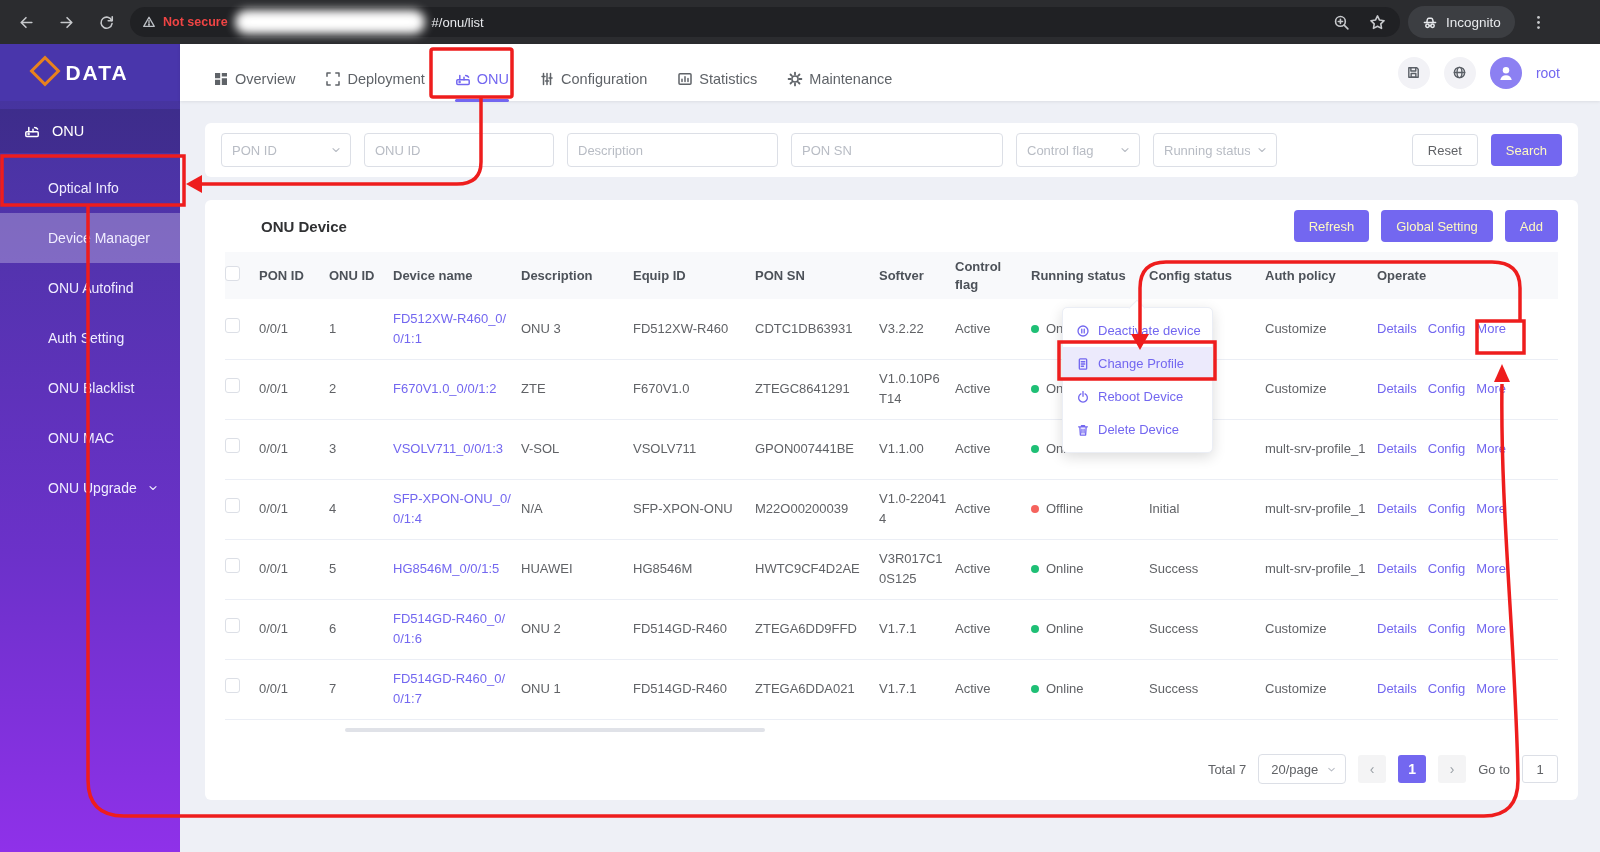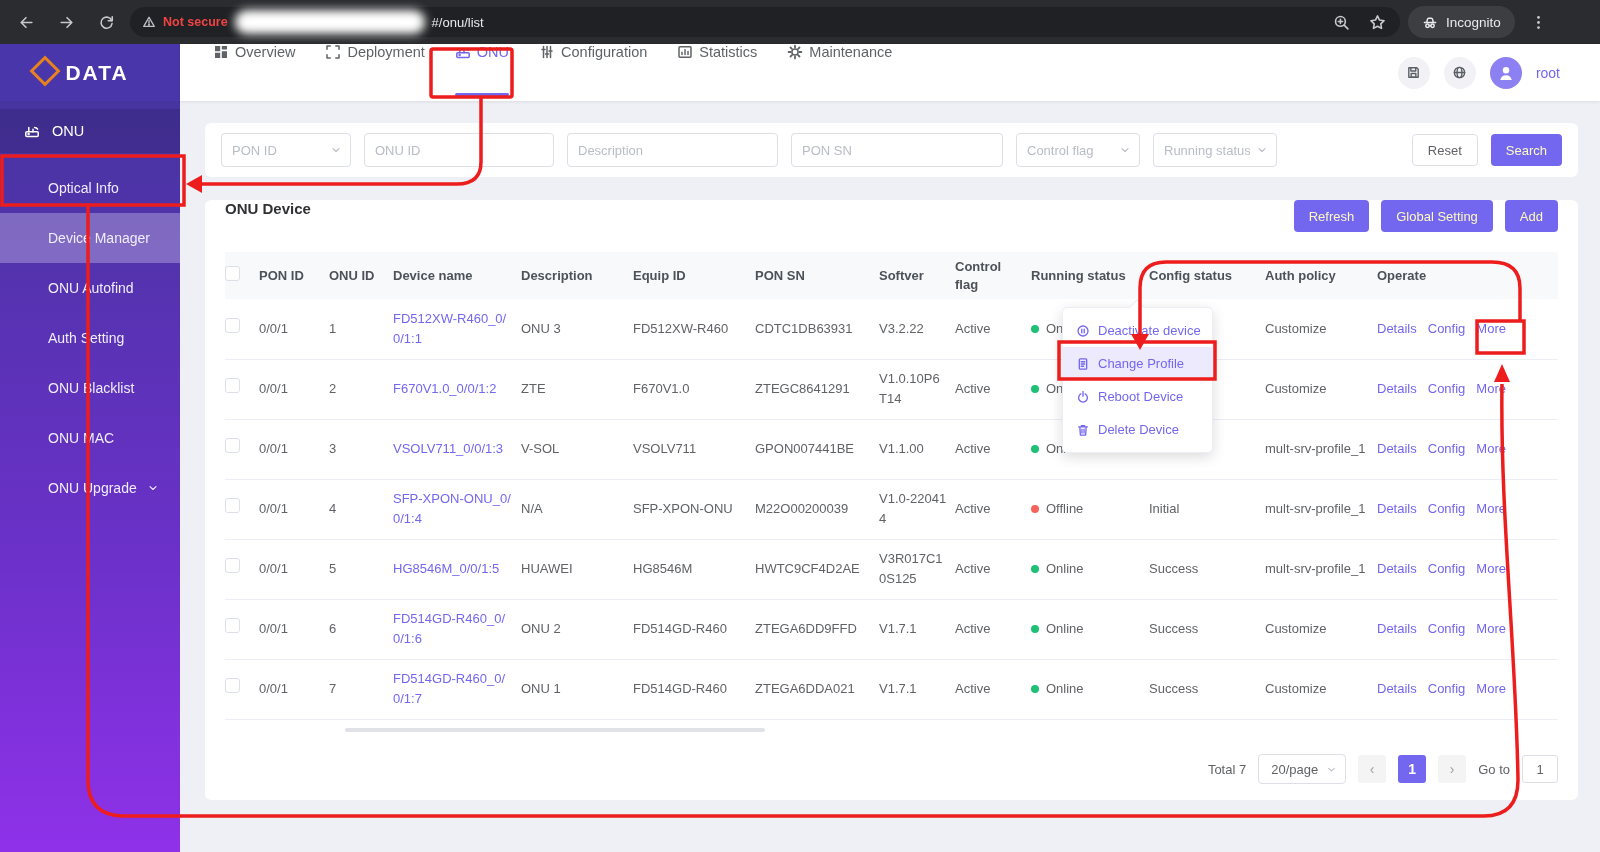--- a/index.html
+++ b/index.html
@@ -36,21 +36,21 @@
   .side-section .sicon{font-size:16px;display:inline-flex;}
   .side-section .sicon svg{width:1em;height:1em;}
   .side-item{height:50px;display:flex;align-items:center;padding-left:48px;font-size:14px;color:#f0edff;cursor:pointer;}
   .side-item.active{background:rgba(255,255,255,.27);}
   .side-item .chev{margin-left:10px;font-size:12px;display:inline-flex;}
   .side-item .chev svg{width:1em;height:1em;}
 
   .right-col{flex:1;display:flex;flex-direction:column;min-width:0;}
   .topnav{height:57px;background:#fff;display:flex;align-items:center;box-shadow:0 1px 3px rgba(0,0,0,.08);position:relative;z-index:5;}
   .nav-tabs{display:flex;gap:30px;padding-left:33px;height:100%;}
-  .nav-tab{display:flex;gap:6px;color:#5f6368;font-size:14.5px;cursor:pointer;position:relative;height:100%;}
+  .nav-tab{display:flex;align-items:center;gap:6px;color:#5f6368;font-size:14.5px;cursor:pointer;position:relative;height:100%;margin-top:6px;}
   .nav-tab .tab-icon{font-size:16px;display:inline-flex;}
   .nav-tab .tab-icon svg{width:1em;height:1em;}
   .nav-tab.active{color:var(--accent);}
   .nav-tab.active::after{content:'';position:absolute;left:0;right:0;bottom:5px;height:3px;border-radius:2px;background:var(--accent);}
   .nav-right{margin-left:auto;display:flex;align-items:center;gap:14px;padding-right:40px;}
   .circle-btn{width:32px;height:32px;border-radius:50%;background:#f2f2f6;display:inline-flex;align-items:center;justify-content:center;color:#5a5f66;font-size:15px;cursor:pointer;}
   .circle-btn svg{width:1em;height:1em;}
   .avatar{width:32px;height:32px;border-radius:50%;background:#8c80f2;display:inline-flex;align-items:center;justify-content:center;}
   .avatar svg{width:20px;height:20px;}
   .user-name{color:var(--accent);font-size:14px;}
@@ -63,21 +63,21 @@
   .f-input::placeholder{color:#b8bcc4;}
   .f-select{position:relative;display:flex;align-items:center;}
   .f-select .f-input{padding-right:26px;width:100%;}
   .f-select .sel-chev{position:absolute;right:9px;color:#b8bcc4;font-size:12px;display:inline-flex;pointer-events:none;}
   .sel-chev svg{width:1em;height:1em;}
   .btn{height:32px;border:none;border-radius:4px;font-size:13px;cursor:pointer;padding:0 15px;}
   .btn-plain{background:#fff;border:1px solid var(--border);color:#606266;}
   .btn-primary{background:var(--accent);color:#fef9c3;}
 
   .table-card{margin:23px 22px 0 25px;height:600px;padding:0 20px;display:flex;flex-direction:column;}
-  .panel-head{height:52px;display:flex;align-items:flex-start;}
+  .panel-head{height:52px;display:flex;align-items:center;margin-left:36px;}
   .panel-title{font-size:15px;font-weight:700;color:var(--txt-dark);}
   .panel-btns{margin-left:auto;display:flex;gap:12px;}
 
   table.onu{width:100%;border-collapse:collapse;table-layout:fixed;font-size:13px;color:var(--txt);}
   table.onu thead th{background:#f8f9fb;color:#4d5259;font-weight:700;text-align:left;height:47px;padding:4px 8px 4px 0;line-height:1.35;}
   table.onu tbody td{height:60px;border-bottom:1px solid var(--row-border);padding:6px 8px 6px 0;word-break:break-all;line-height:1.55;}
   .cb{width:15px;height:15px;border:1px solid var(--border);border-radius:3px;display:inline-block;background:#fff;}
   .name-link{color:var(--accent);cursor:pointer;}
   .status-cell{display:flex;align-items:center;gap:7px;white-space:nowrap;}
   .dot{width:8px;height:8px;border-radius:50%;display:inline-block;flex:0 0 auto;}

